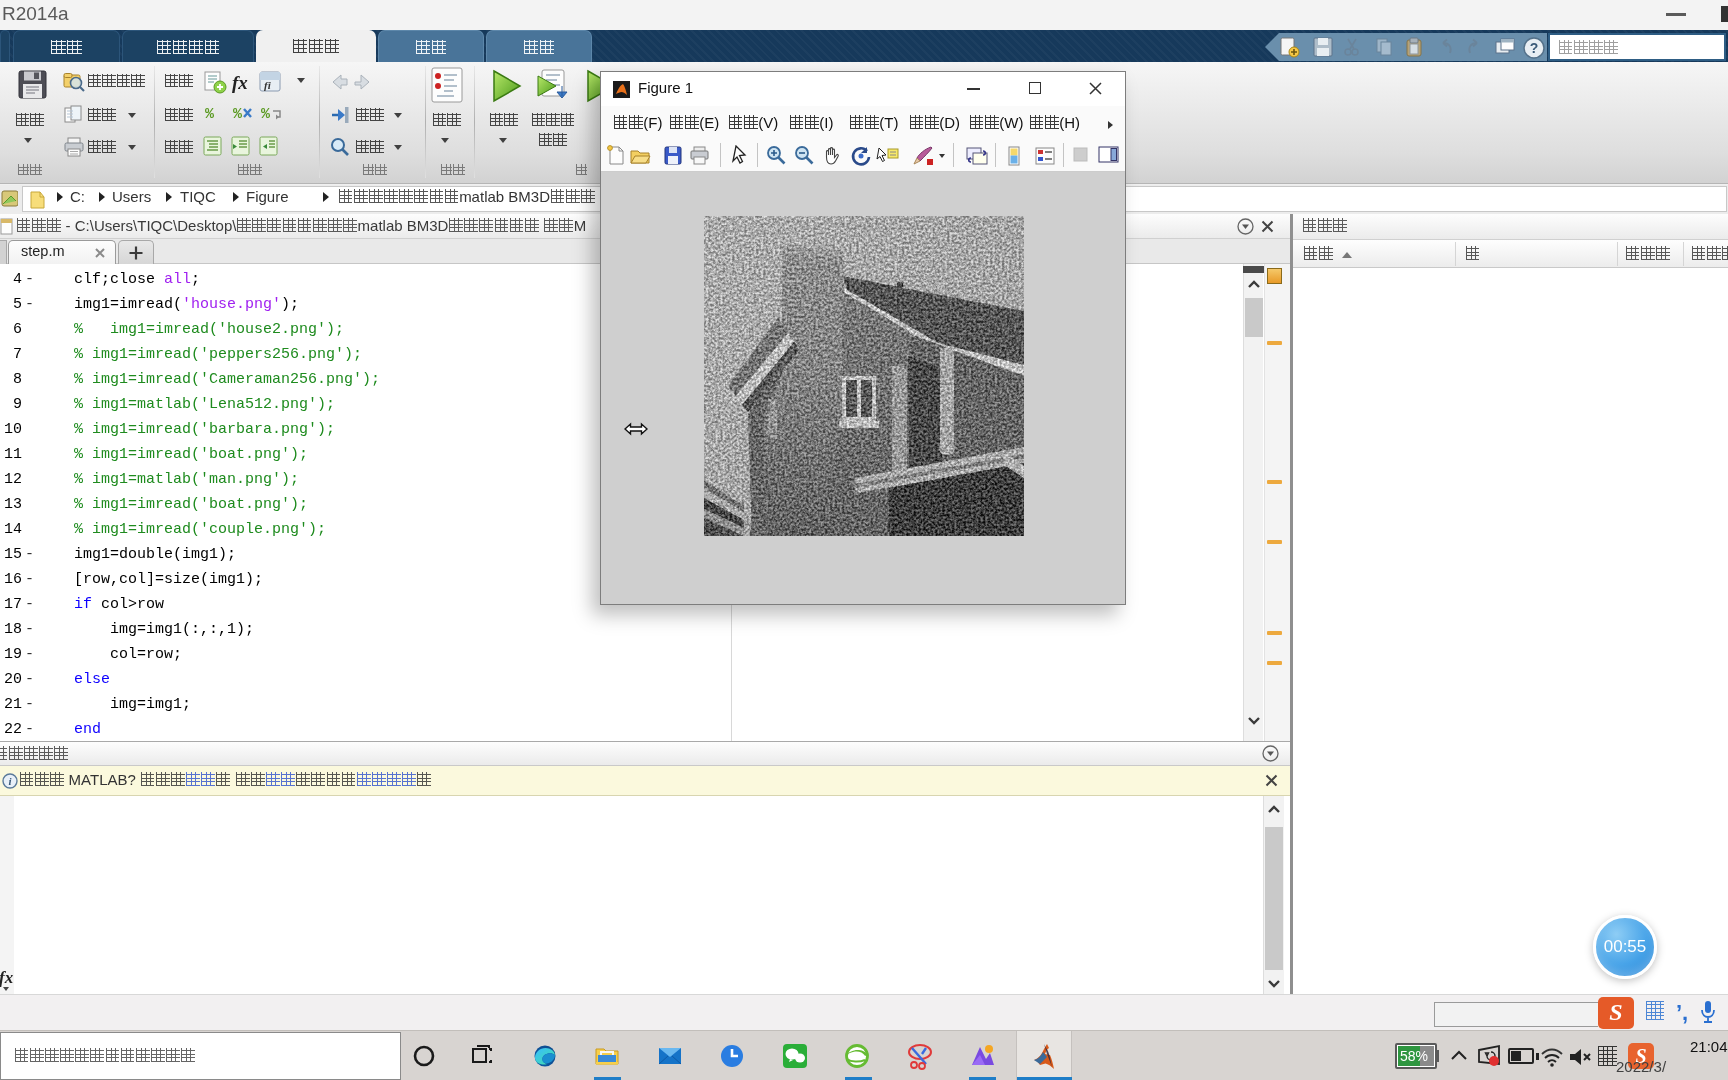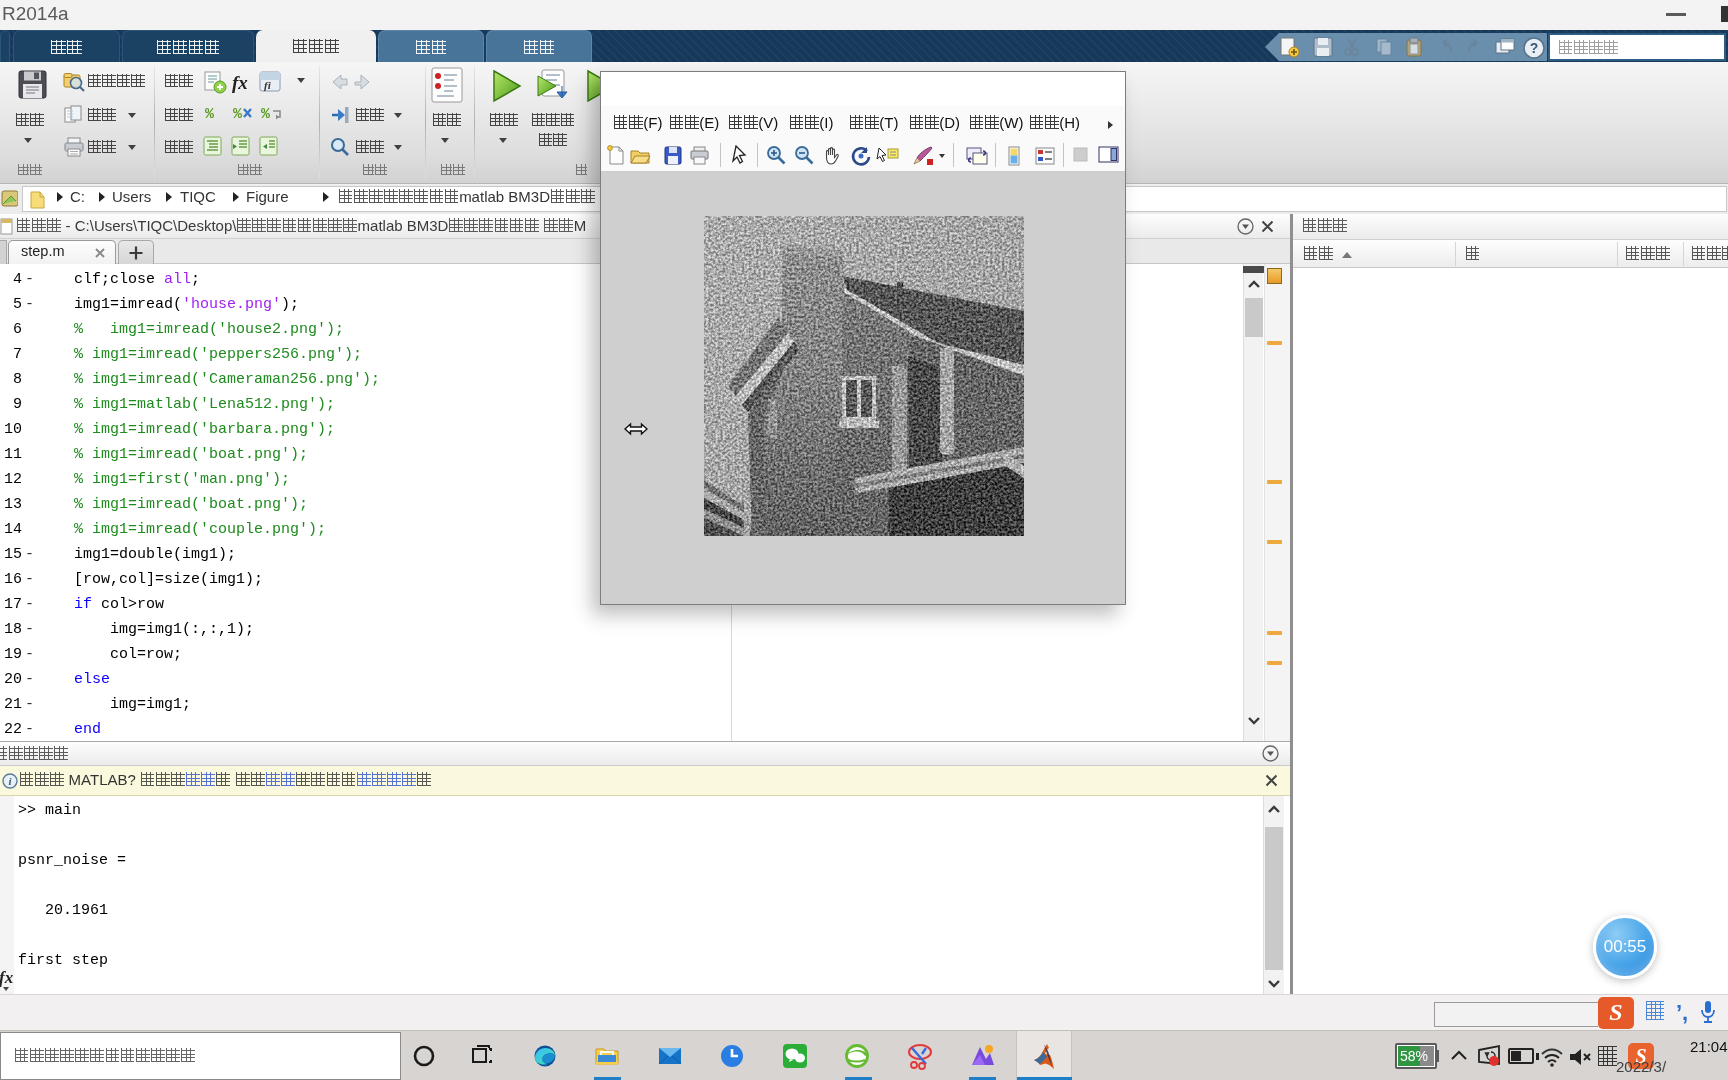--- a/index.html
+++ b/index.html
@@ -344,21 +344,21 @@
 -
 -</pre>
     <pre style="left:38px"><span>    </span>clf;close <span class="st">all</span>;
 <span>    </span>img1=imread(<span class="st">'house.png'</span>);
 <span>    </span><span class="cm">%   img1=imread('house2.png');</span>
 <span>    </span><span class="cm">% img1=imread('peppers256.png');</span>
 <span>    </span><span class="cm">% img1=imread('Cameraman256.png');</span>
 <span>    </span><span class="cm">% img1=matlab('Lena512.png');</span>
 <span>    </span><span class="cm">% img1=imread('barbara.png');</span>
 <span>    </span><span class="cm">% img1=imread('boat.png');</span>
-<span>    </span><span class="cm">% img1=first('man.png');</span>
+<span>    </span><span class="cm">% img1=matlab('man.png');</span>
 <span>    </span><span class="cm">% img1=imread('boat.png');</span>
 <span>    </span><span class="cm">% img1=imread('couple.png');</span>
 <span>    </span>img1=double(img1);
 <span>    </span>[row,col]=size(img1);
 <span>    </span><span class="kw">if</span> col&gt;row
 <span>        </span>img=img1(:,:,1);
 <span>        </span>col=row;
 <span>    </span><span class="kw">else</span>
 <span>        </span>img=img1;
 <span>    </span><span class="kw">end</span></pre>
@@ -392,27 +392,20 @@
     <svg class="abs" style="left:2px;top:7px" width="16" height="16" viewBox="0 0 16 16">
       <circle cx="8" cy="8" r="7" fill="#e8f0f8" stroke="#5a7a9a" stroke-width="1.4"></circle>
       <text x="8" y="12" text-anchor="middle" font-size="11" font-style="italic" font-weight="bold" fill="#3a5a7a" font-family="Liberation Serif">i</text>
     </svg>
     <span style="position:absolute;left:19px;top:5px"><i class="cj"></i><i class="cj"></i><i class="cj"></i> MATLAB? <i class="cj"></i><i class="cj"></i><i class="cj"></i><a><i class="cj"></i><i class="cj"></i></a><i class="cj"></i> <i class="cj"></i><i class="cj"></i><a><i class="cj"></i><i class="cj"></i></a><i class="cj"></i><i class="cj"></i><i class="cj"></i><i class="cj"></i><a><i class="cj"></i><i class="cj"></i><i class="cj"></i><i class="cj"></i></a><i class="cj"></i></span>
     <div class="abs" style="left:1265px;top:7px"><svg width="13" height="13" viewBox="0 0 13 13">
         <path d="M1.5 1.5l10 10M11.5 1.5l-10 10" stroke="#444" stroke-width="2"></path>
       </svg></div>
   </div>
 <div class="abs" id="cmdbody">
-    <pre>&gt;&gt; main
-
-psnr_noise =
-
-   20.1961
-
-first step</pre>
     <div class="abs" style="left:0;top:0;width:14px;height:198px;background:#f4f4f4"></div>
     <div class="abs" style="left:-1px;top:172px;font-family:'Liberation Serif',serif;font-style:italic;font-weight:bold;font-size:17px;color:#222">fx</div>
     <div class="abs" style="left:3px;top:191px;width:0;height:0;border-left:3.5px solid transparent;border-right:3.5px solid transparent;border-top:4.5px solid #444"></div>
     <div id="cmdscroll">
       <svg class="abs" style="left:3px;top:8px" width="14" height="10" viewBox="0 0 14 10">
         <path d="M2 8l5-5 5 5" fill="none" stroke="#3a3a3a" stroke-width="2.4"></path>
       </svg>
       <div class="abs" style="left:1px;top:31px;width:18px;height:143px;background:#c9c9c9"></div>
       <svg class="abs" style="left:3px;top:183px" width="14" height="10" viewBox="0 0 14 10">
         <path d="M2 2l5 5 5-5" fill="none" stroke="#3a3a3a" stroke-width="2.4"></path>
@@ -430,20 +423,32 @@
       <div class="abs" style="left:49px;top:12px;width:0;height:0;border-left:5px solid transparent;border-right:5px solid transparent;border-bottom:6px solid #777"></div>
       <span style="position:absolute;left:172px;top:5px"><i class="cj"></i></span>
       <span style="position:absolute;left:332px;top:5px"><i class="cj"></i><i class="cj"></i><i class="cj"></i></span>
       <span style="position:absolute;left:398px;top:5px"><i class="cj"></i><i class="cj"></i><i class="cj"></i></span>
       <div class="wsep" style="left:162px"></div>
       <div class="wsep" style="left:324px"></div>
       <div class="wsep" style="left:390px"></div>
     </div>
   </div>
 <div class="abs" id="figwin">
+    <div id="figtitle">
+      <svg class="abs" style="left:12px;top:9px" width="17" height="17" viewBox="0 0 17 17">
+        <rect width="17" height="17" fill="#1a1a1a"></rect>
+        <path d="M3 13c3-7 5-9 7-10 1.5 2 3 6 4 11-2-2-4-3-5.5-3C7 11 5 12 3 13z" fill="#e8701a"></path>
+      </svg>
+      <span style="position:absolute;left:37px;top:7px">Figure 1</span>
+      <div class="abs" style="left:366px;top:16px;width:13px;height:2px;background:#333"></div>
+      <div class="abs" style="left:428px;top:10px;width:12px;height:12px;border:1.5px solid #333"></div>
+      <svg class="abs" style="left:488px;top:10px" width="13" height="13" viewBox="0 0 13 13">
+        <path d="M1 1l11 11M12 1L1 12" stroke="#333" stroke-width="1.5"></path>
+      </svg>
+    </div>
     <div id="figmenu">
       <span style="position:absolute;left:12px;top:8px"><i class="cj"></i><i class="cj"></i>(F)</span>
       <span style="position:absolute;left:68px;top:8px"><i class="cj"></i><i class="cj"></i>(E)</span>
       <span style="position:absolute;left:127px;top:8px"><i class="cj"></i><i class="cj"></i>(V)</span>
       <span style="position:absolute;left:188px;top:8px"><i class="cj"></i><i class="cj"></i>(I)</span>
       <span style="position:absolute;left:248px;top:8px"><i class="cj"></i><i class="cj"></i>(T)</span>
       <span style="position:absolute;left:308px;top:8px"><i class="cj"></i><i class="cj"></i>(D)</span>
       <span style="position:absolute;left:368px;top:8px"><i class="cj"></i><i class="cj"></i>(W)</span>
       <span style="position:absolute;left:428px;top:8px"><i class="cj"></i><i class="cj"></i>(H)</span>
       <svg class="abs" style="left:505px;top:12px" width="12" height="12" viewBox="0 0 12 12">

